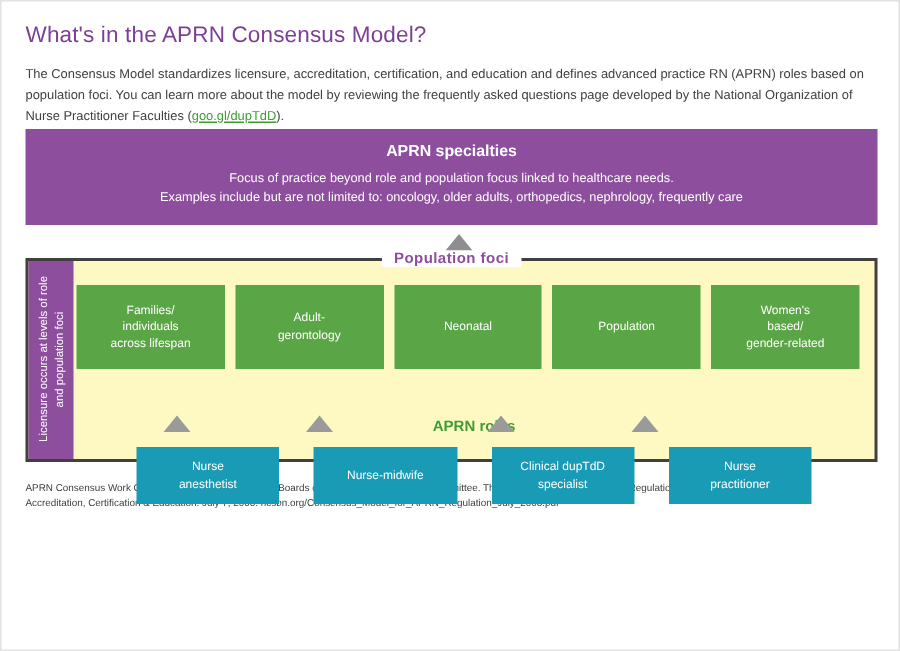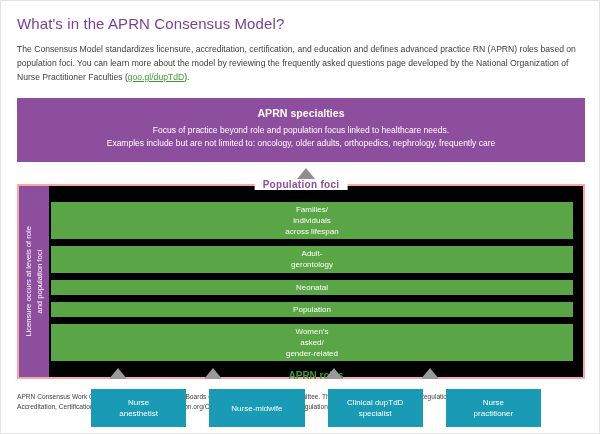--- a/index.html
+++ b/index.html
@@ -34,21 +34,21 @@
     font-size: 8.6px;
     line-height: 1.62;
     color: #404040;
     width: 560px;
   }
   .intro a {
     color: #3f9c35;
     text-decoration: underline;
   }
   .specialties {
-    margin: 13px 16px 0 16px;
+    margin: 1px 16px 0 16px;
     background: #8e4e9e;
     color: #ffffff;
     padding: 9px 12px 11px 12px;
     text-align: center;
     box-sizing: border-box;
     width: 568px;
   }
   .specialties .sp-title {
     font-size: 10.6px;
     font-weight: bold;
@@ -70,24 +70,24 @@
     border-bottom: 11px solid #8e8e8e;
     position: absolute;
   }
   .arrow-up.green {
     border-bottom-color: #9a9a9a;
   }
   .panel {
     position: relative;
     margin: 0 16px;
     width: 568px;
-    border: 2px solid #fca5a5;
-    box-sizing: border-box;
-    height: 195px;
-    background: #000000;
+    border: 2px solid #404040;
+    box-sizing: border-box;
+    height: 136px;
+    background: #fef9c3;
   }
   .panel-legend {
     position: absolute;
     top: -7px;
     left: 50%;
     transform: translateX(-50%);
     background: #ffffff;
     padding: 0 8px;
     color: #8e4e9e;
     font-weight: bold;
@@ -119,40 +119,40 @@
     left: 30px;
     right: 0;
     top: 0;
     bottom: 0;
   }
   .pop-row {
     display: flex;
     gap: 7px;
     padding: 16px 10px 0 2px;
     box-sizing: border-box;
-    flex-direction: column;
   }
   .pop-box {
     flex: 1;
     background: #5aa545;
     color: #ffffff;
     font-size: 8px;
     line-height: 1.4;
     text-align: center;
     height: 56px;
     display: flex;
     align-items: center;
     justify-content: center;
     padding: 2px;
     box-sizing: border-box;
     white-space: pre-line;
   }
   .mid-row {
     position: relative;
     height: 28px;
+    margin-top: 24px;
   }
   .apron-roles-label {
     position: absolute;
     left: 50%;
     top: 9px;
     transform: translateX(-50%);
     color: #3f9c35;
     font-weight: bold;
     font-size: 10px;
   }
@@ -217,21 +217,21 @@
     <div class="panel-inner">
       <div class="pop-row">
         <div class="pop-box">Families/
 individuals
 across lifespan</div>
         <div class="pop-box">Adult-
 gerontology</div>
         <div class="pop-box">Neonatal</div>
         <div class="pop-box">Population</div>
         <div class="pop-box">Women's
-asked/
+based/
 gender-related</div>
       </div>
 
       <div class="mid-row">
         <div class="arrow-up green" style="left:60px; top:7px;"></div>
         <div class="arrow-up green" style="left:155px; top:7px;"></div>
         <div class="apron-roles-label">APRN roles</div>
         <div class="arrow-up green" style="left:276px; top:7px;"></div>
         <div class="arrow-up green" style="left:372px; top:7px;"></div>
       </div>

